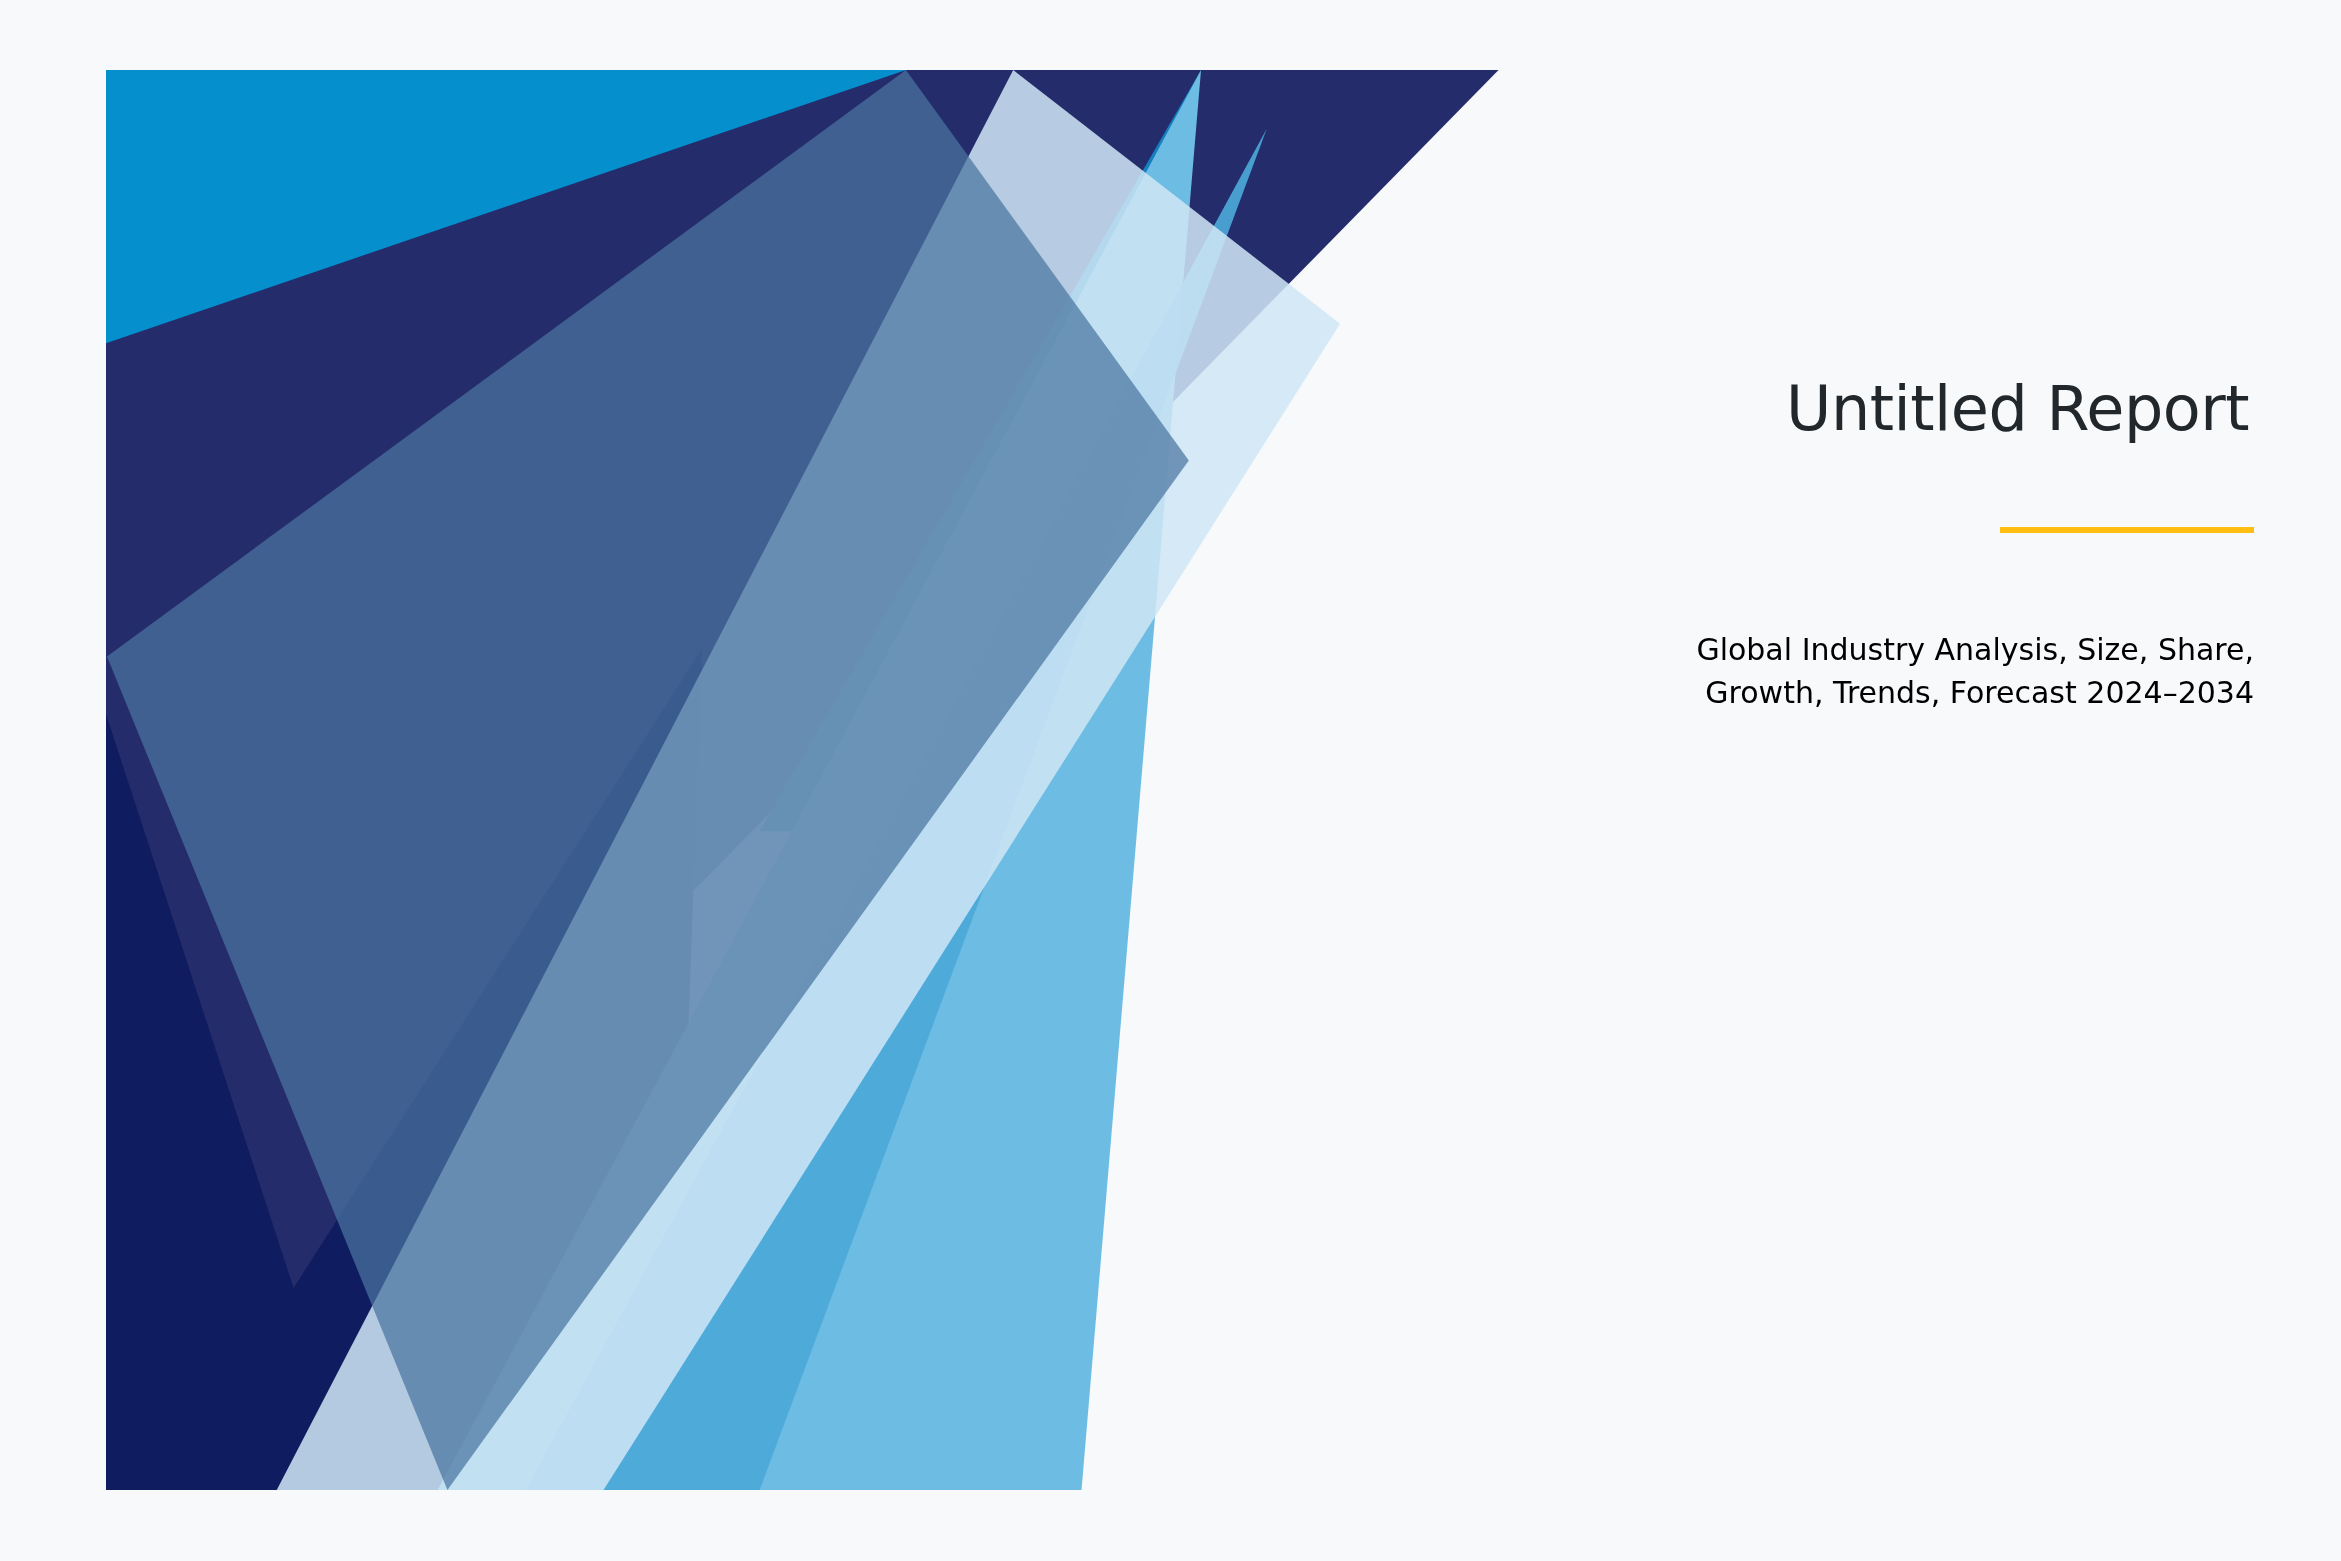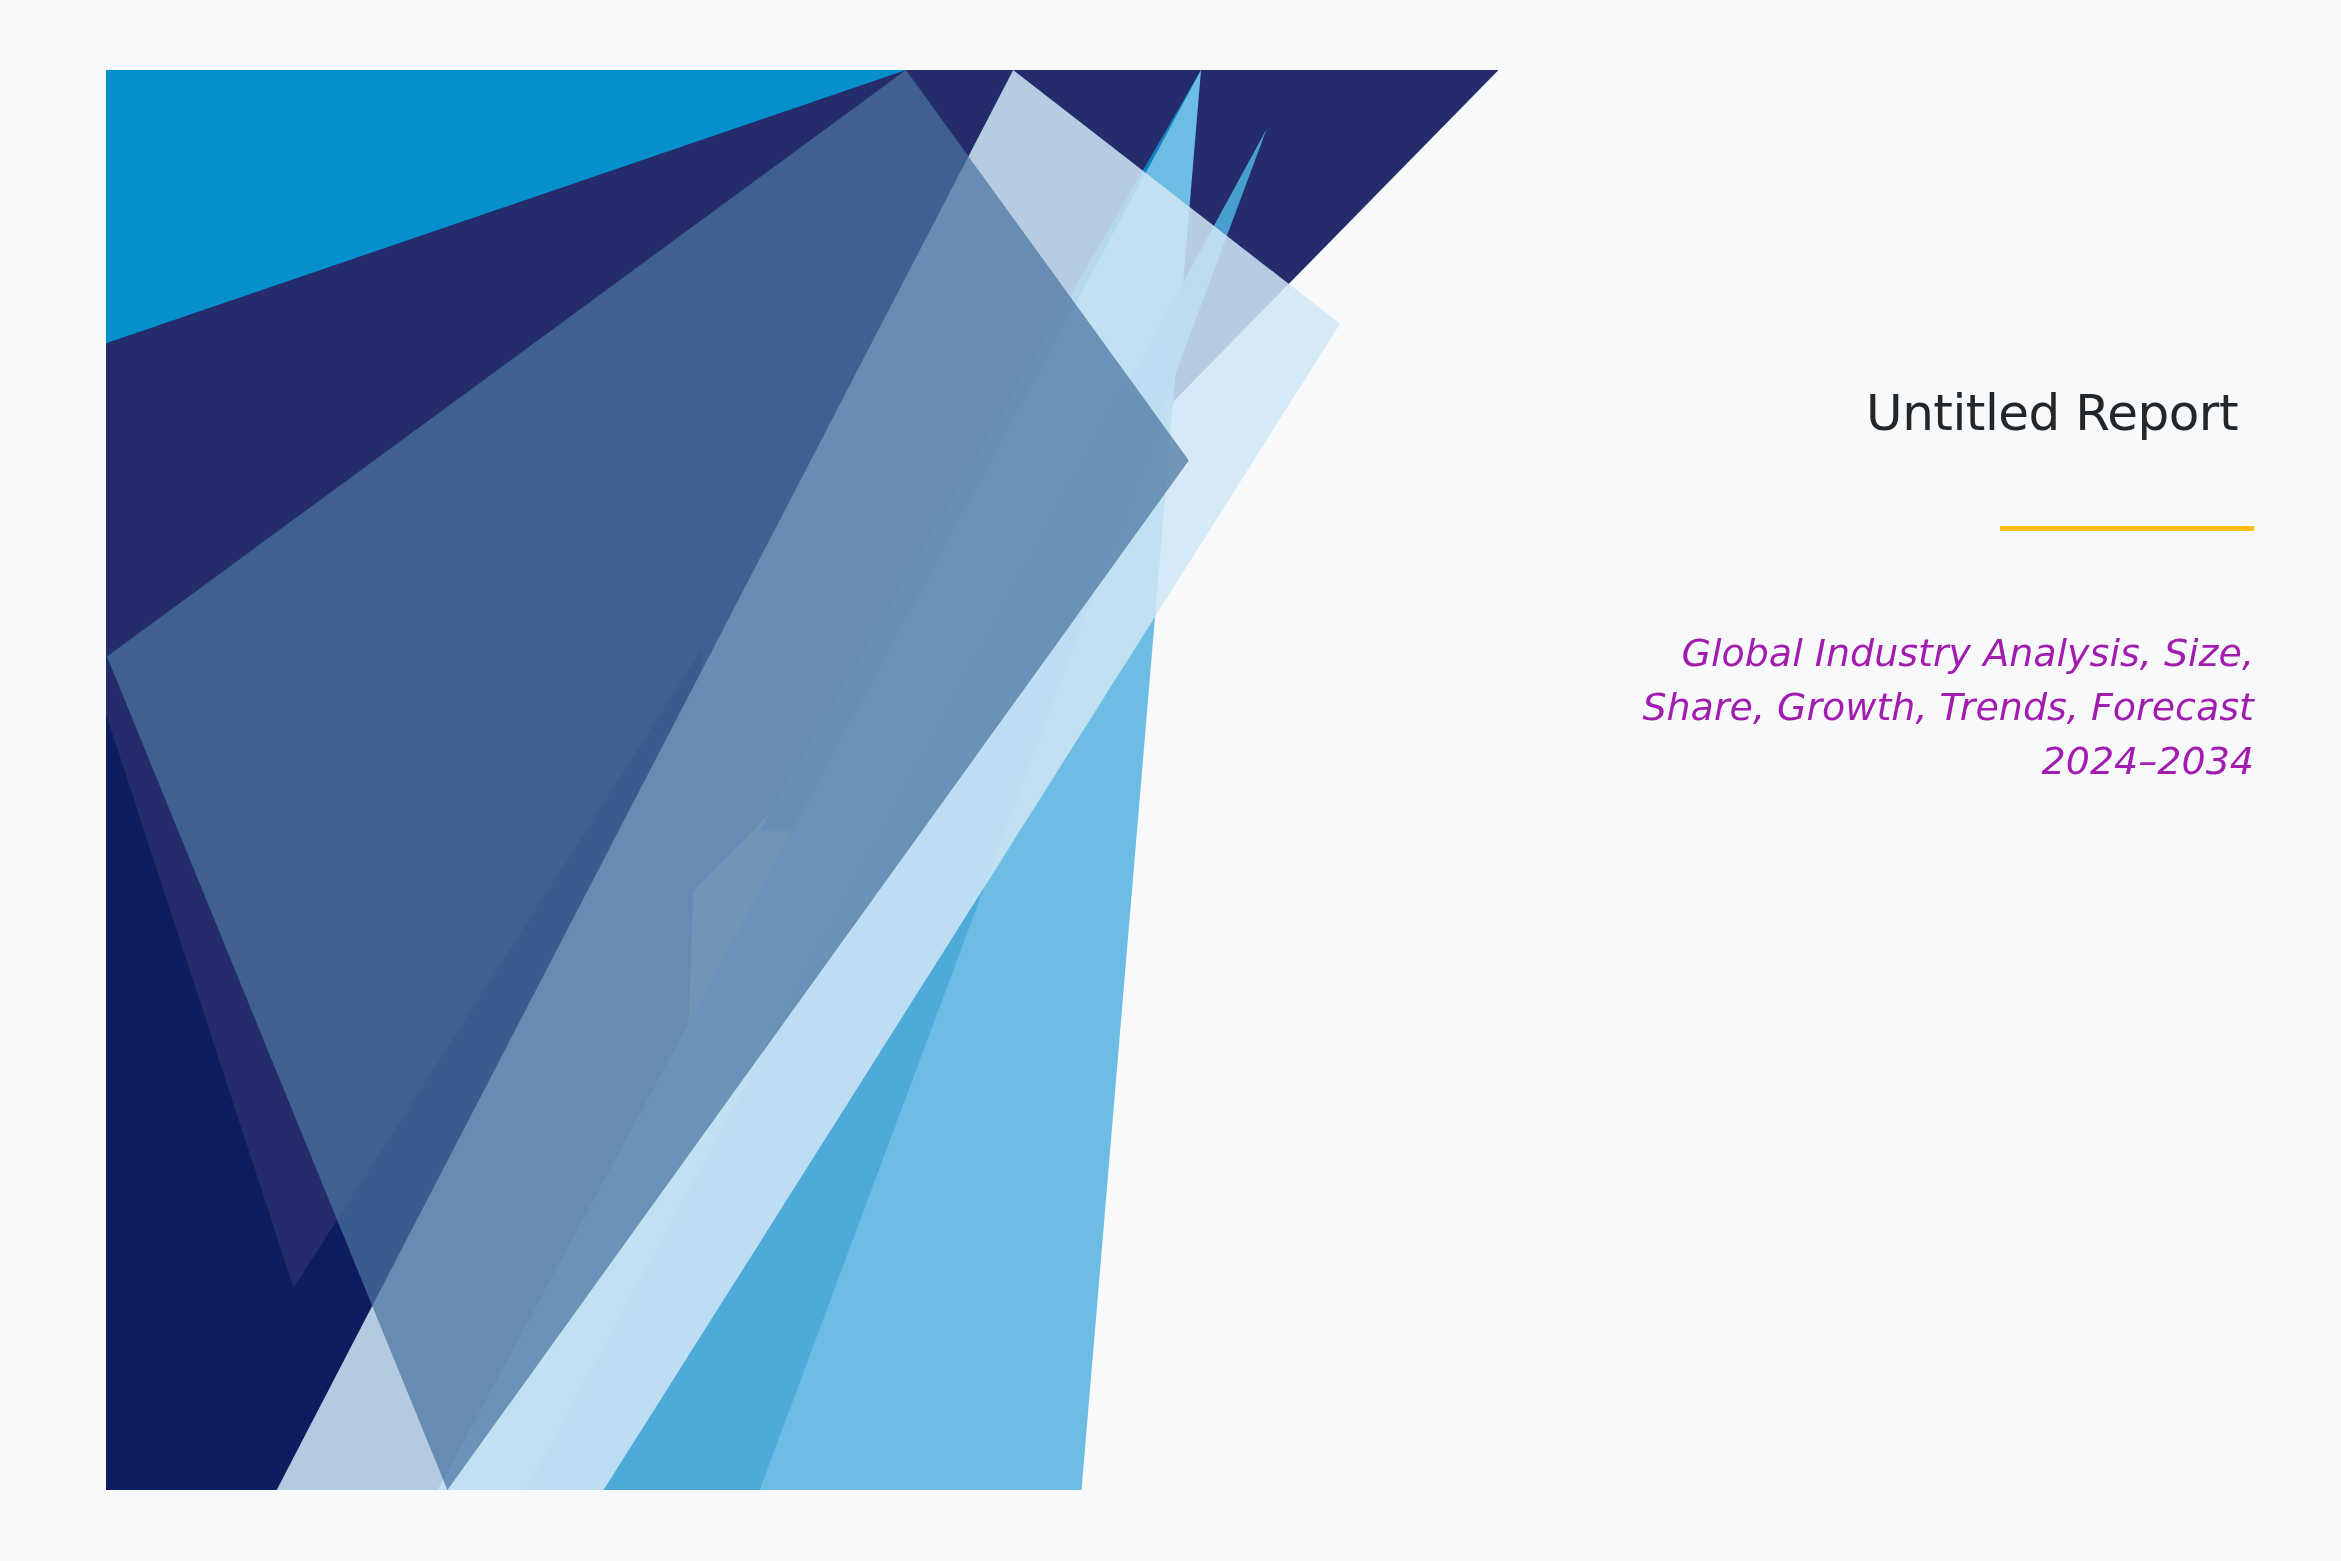--- a/index.html
+++ b/index.html
@@ -40,49 +40,48 @@
     position: absolute;
     left: 1415px;
     top: 371px;
     width: 839px;
     text-align: right;
   }
 
   #report-title {
     font-family: "DejaVu Sans", sans-serif;
     font-weight: 400;
-    font-size: 50px;
+    font-size: 62px;
     line-height: 1.05;
     letter-spacing: -0.5px;
     color: #22272b;
-    margin: 16px;
+    margin: 5px;
     white-space: nowrap;
   }
 
   #title-rule-wrap {
     margin-top: 86px;
     display: flex;
     justify-content: flex-end;
   }
   #title-rule {
     width: 254px;
     height: 5.9px;
     background: #ffbe11;
   }
 
   #report-subtitle {
     margin: 96px 0 0 0;
     font-family: "DejaVu Sans", sans-serif;
     font-weight: 400;
-    font-size: 38px;
+    font-size: 30px;
     line-height: 1.42;
-    color: #a21caf;
+    color: #000000;
     max-width: 634px;
     margin-left: auto;
-    font-style: italic;
   }
 </style>
 </head>
 <body>
 
 <div id="page">
 
   <div id="cover-art">
     <svg viewBox="0 0 2860 2910" preserveAspectRatio="none" xmlns="http://www.w3.org/2000/svg">
       <defs>

